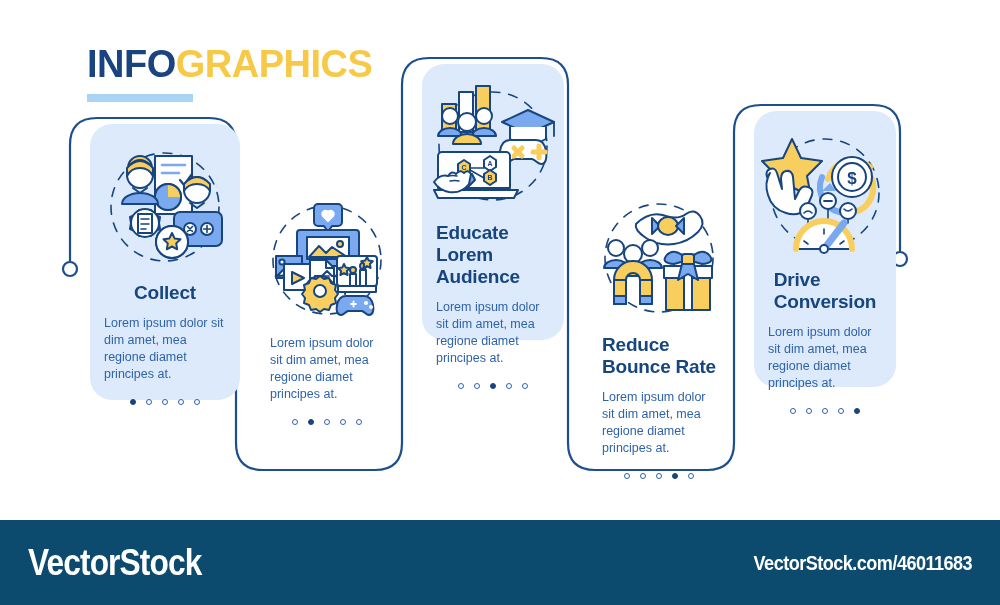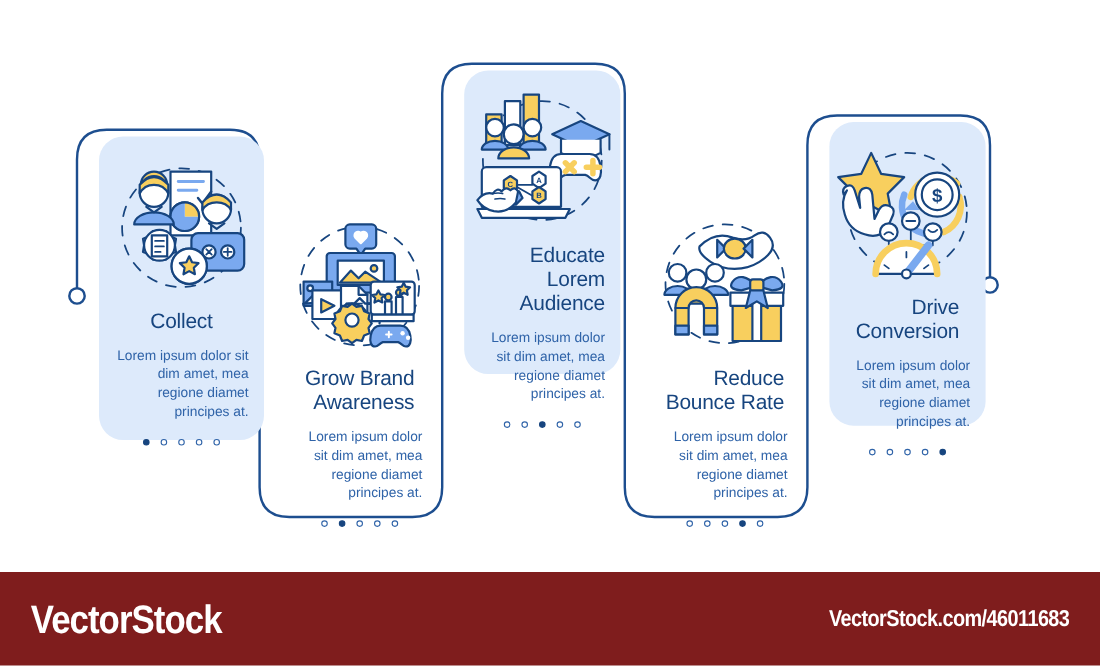--- a/index.html
+++ b/index.html
@@ -33,61 +33,65 @@
   .card.filled .inner { background:#ddeafb; }
   .card.outlined .inner { background:#ffffff; }
 
   .icon-wrap { width:130px; height:130px; position:relative; flex:0 0 auto; }
   .icon-wrap svg { width:130px; height:130px; display:block; }
 
   .card-title {
     margin-top:10px;
     color:#17457f;
     font-size:19px;
-    font-weight:normal;
+    font-weight:bold;
     line-height:22px;
-    text-align:right;
+    text-align:left;
     letter-spacing:-0.2px;
   }
   .card-body {
     margin-top:11px;
     color:#2f63a8;
     font-size:12.5px;
     line-height:17px;
-    text-align:right;
+    text-align:left;
     max-width:150px;
   }
   .dots { margin-top:16px; display:flex; gap:10px; align-items:center; justify-content:center; }
   .dot { width:6px; height:6px; border-radius:50%; border:1.2px solid #2f63a8; background:transparent; }
   .dot.active { background:#17457f; border-color:#17457f; }
 
   
   #footer {
     position:absolute; left:0; top:520px; width:1000px; height:86px;
-    background:#7f1d1d;
+    background:#0c4a6e;
   }
   #footer .brand {
     position:absolute; left:28px; top:22px;
     color:#ffffff; font-size:36px; font-weight:bold;
     letter-spacing:-1px;
     font-family:"Liberation Sans", sans-serif;
     transform:scaleX(0.88); transform-origin:left center;
   }
   #footer .url {
     position:absolute; right:28px; top:31px;
     color:#ffffff; font-size:21px; font-weight:bold;
     letter-spacing:-0.6px;
     transform:scaleX(0.86); transform-origin:right center;
   }
 </style>
 </head>
 <body>
 
 <div id="stage">
 
+  <div id="header">
+    <div class="title"><span class="part-a">INFO</span><span class="part-b">GRAPHICS</span></div>
+    <div class="rule"></div>
+  </div>
 
   <svg id="connector" viewBox="0 0 1000 520">
     <g fill="none" stroke="#1d4e8f" stroke-width="2.2" stroke-linecap="round" stroke-linejoin="round">
 
       <path d="M70 262 L70 145 Q70 118 97 118 L209 118 Q236 118 236 145 L236 443 Q236 470 263 470 L375 470 Q402 470 402 443 L402 85 Q402 58 429 58 L541 58 Q568 58 568 85 L568 443 Q568 470 595 470 L707 470 Q734 470 734 443 L734 132 Q734 105 761 105 L873 105 Q900 105 900 132 L900 252"></path>
     </g>
     <circle cx="70" cy="269" r="7" fill="#ffffff" stroke="#1d4e8f" stroke-width="2.2"></circle>
     <circle cx="900" cy="259" r="7" fill="#ffffff" stroke="#1d4e8f" stroke-width="2.2"></circle>
   </svg>
 
@@ -185,21 +189,20 @@
             <path d="M105 63 l1.8 3.6 l4 0.6 l-2.9 2.8 l0.7 4 l-3.6 -1.9 l-3.6 1.9 l0.7 -4 l-2.9 -2.8 l4 -0.6 Z" fill="#f8cf5e"></path>
             <path d="M76 92 h38 v6 h-38 Z" fill="#ffffff"></path>
 
             <path d="M84 102 c-5 0 -8 4 -9 9 c-1 5 0 10 4 10 c3 0 4 -3 7 -4 h14 c3 1 4 4 7 4 c4 0 5 -5 4 -10 c-1 -5 -4 -9 -9 -9 Z" fill="#7aa9ef"></path>
             <path d="M89 110 h5 M91.5 107.5 v5" stroke="#ffffff" stroke-width="1.8"></path>
             <circle cx="104" cy="109" r="2" fill="#ffffff" stroke="none"></circle>
             <circle cx="109" cy="113" r="2" fill="#ffffff" stroke="none"></circle>
           </g>
         </svg>
       </div>
-      <div class="card-title"><span>Grow Brand</span><br><span>Awareness</span></div>
       <div class="card-body">Lorem ipsum dolor sit dim amet, mea regione diamet principes at.</div>
       <div class="dots">
         <span class="dot"></span>
         <span class="dot active"></span>
         <span class="dot"></span>
         <span class="dot"></span>
         <span class="dot"></span>
       </div>
     </div>
   </div>

